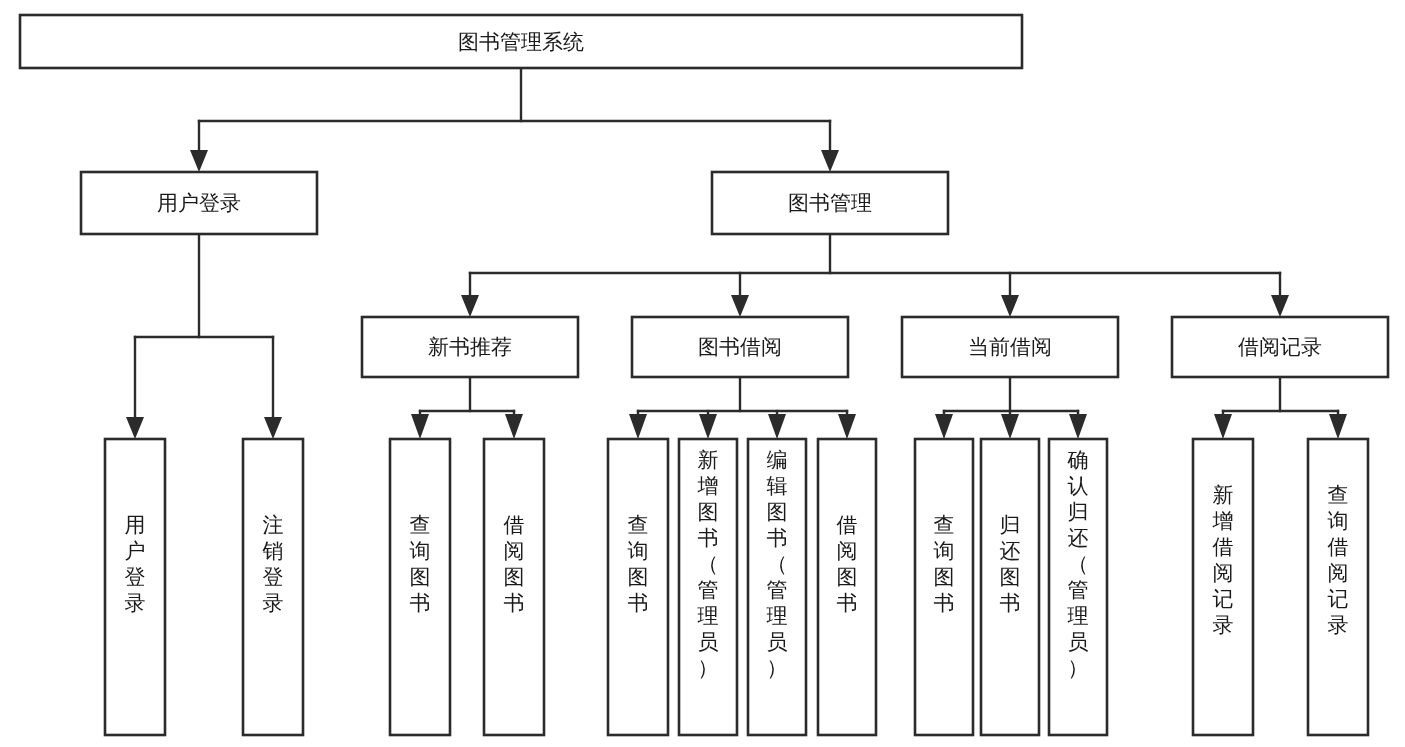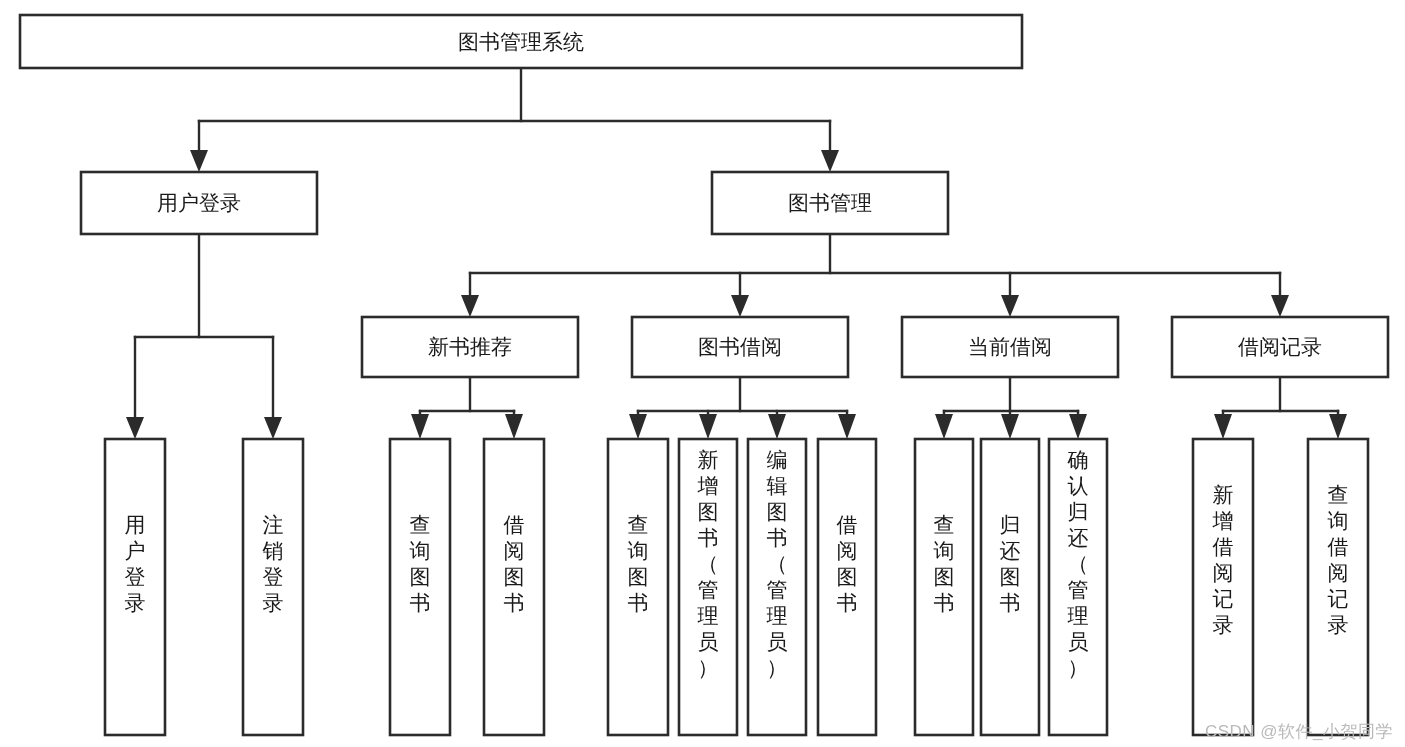--- a/index.html
+++ b/index.html
@@ -215,14 +215,13 @@
     <g>
       <rect class="node-box" x="1193" y="437" width="60" height="296"></rect>
       <text class="node-label-vertical" x="1223" y="500"><tspan x="1223" dy="0">新</tspan><tspan x="1223" dy="26">增</tspan><tspan x="1223" dy="26">借</tspan><tspan x="1223" dy="26">阅</tspan><tspan x="1223" dy="26">记</tspan><tspan x="1223" dy="26">录</tspan></text>
     </g>
     <g>
       <rect class="node-box" x="1308" y="437" width="60" height="296"></rect>
       <text class="node-label-vertical" x="1338" y="500"><tspan x="1338" dy="0">查</tspan><tspan x="1338" dy="26">询</tspan><tspan x="1338" dy="26">借</tspan><tspan x="1338" dy="26">阅</tspan><tspan x="1338" dy="26">记</tspan><tspan x="1338" dy="26">录</tspan></text>
     </g>
   </svg>
 
-  <div class="watermark">CSDN @软件_小贺同学</div>
 </div>
 
 </body></html>

